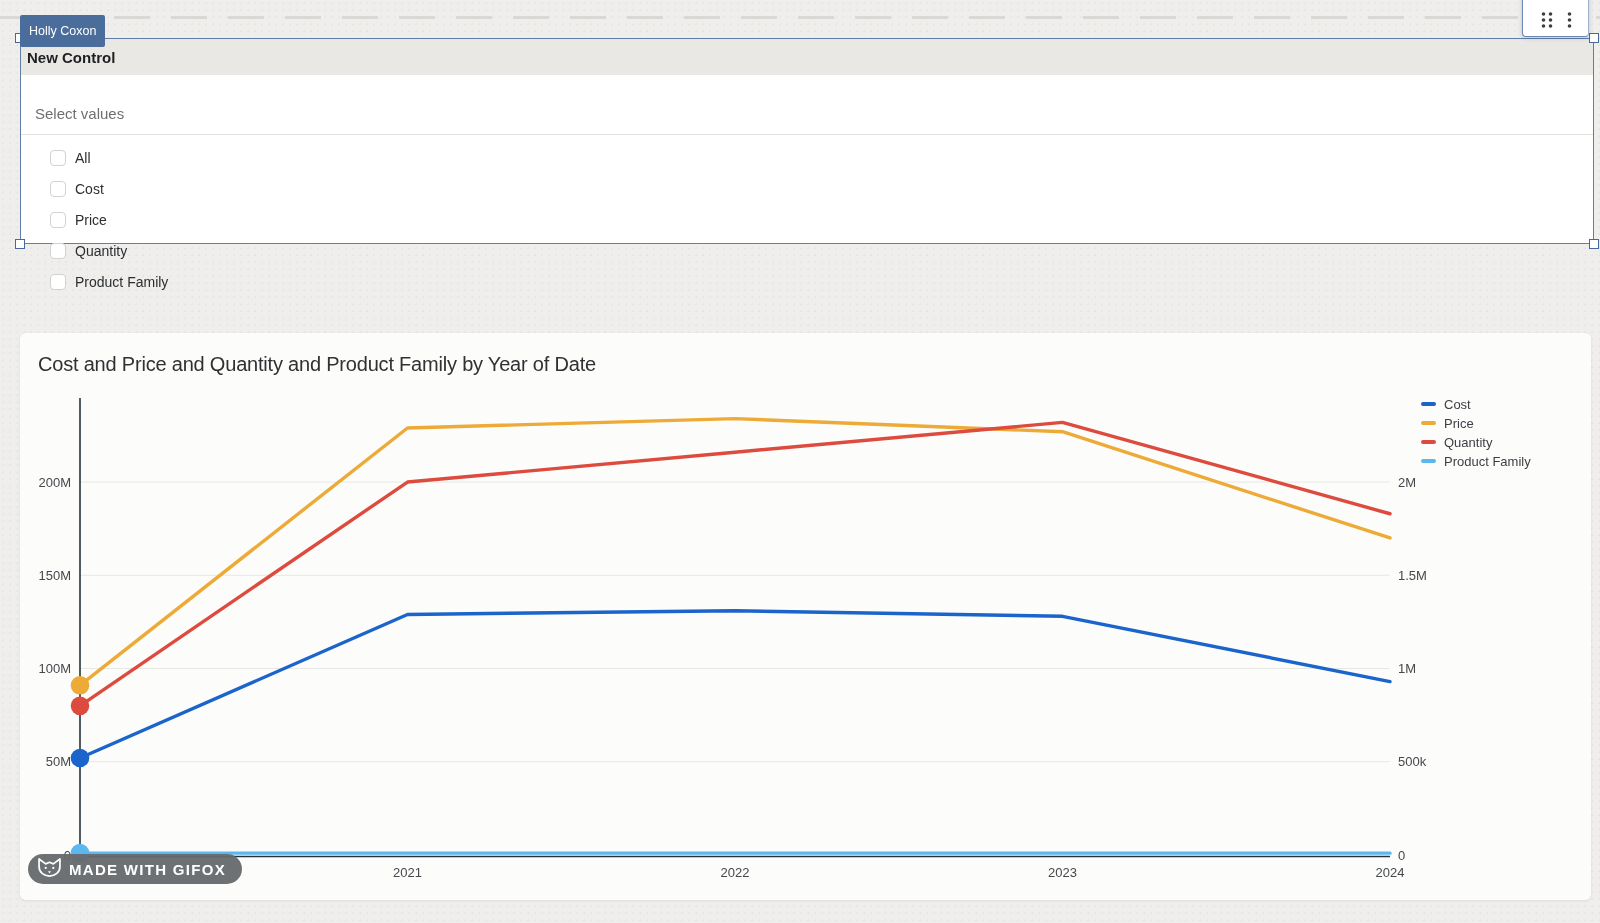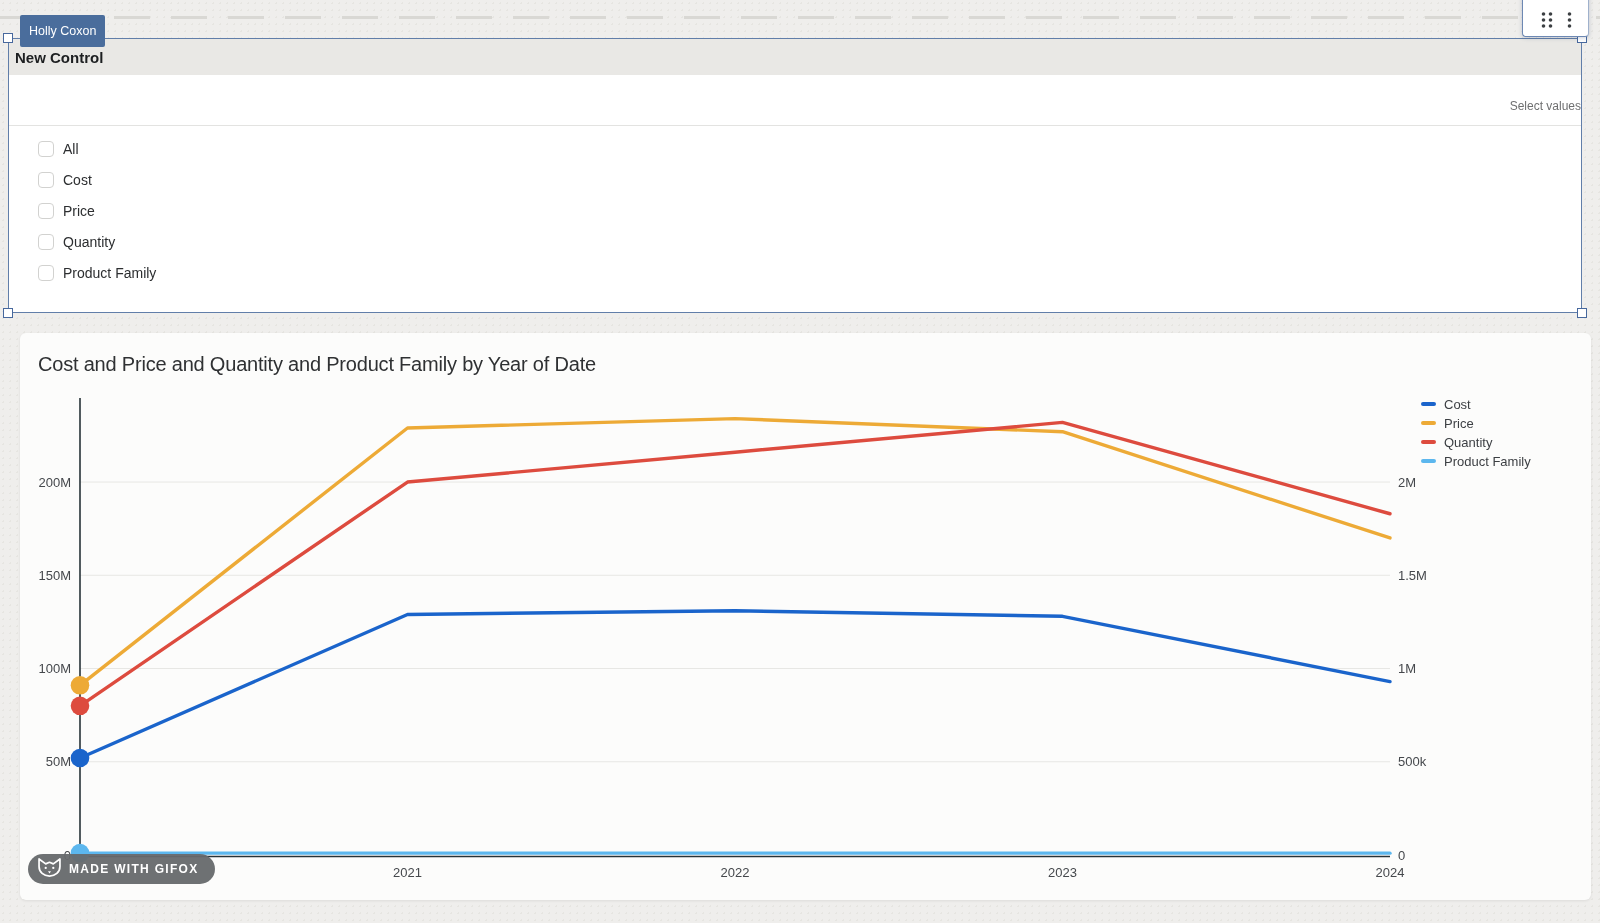--- a/index.html
+++ b/index.html
@@ -23,26 +23,26 @@
     border-radius:2px; z-index:6; }
 
   
   .el-toolbar { position:absolute; left:1522px; top:-8px; width:67px; height:45px;
     background:#fff; border:1px solid #9fb1cc; border-left-color:#6d88b3; border-bottom-color:#6d88b3;
     border-radius:4px; box-shadow:0 1px 4px rgba(50,70,110,.25);
     display:flex; align-items:flex-end; justify-content:center; gap:13px; padding-bottom:7px; z-index:7; }
   .el-toolbar svg { display:block; }
 
   
-  .control-panel { position:absolute; left:8px; top:38px; width:1574px; height:275px;
+  .control-panel { position:absolute; left:20px; top:38px; width:1574px; height:206px;
     border:1px solid #617ea9; background:#fff; z-index:4; }
   .control-header { height:36px; background:#e9e8e5; display:flex; align-items:center;
     padding-left:6px; font-size:15px; font-weight:bold; color:#1d1f21; }
-  .control-placeholder { padding:24px 0 12px 14px; font-size:12px; color:#6e6f70;
-    border-bottom:1px solid #e3e3e1;text-align:right; }
+  .control-placeholder { padding:30px 0 12px 14px; font-size:15px; color:#6e6f70;
+    border-bottom:1px solid #e3e3e1; }
   .cb-list { padding:7px 0 0 29px; }
   .cb-row { display:flex; align-items:center; height:31px; gap:9px; cursor:pointer; }
   .cb-box { width:16px; height:16px; border:1.5px solid #d2d2d0; border-radius:4px; background:#fff; }
   .cb-label { font-size:14px; color:#2c2e30; }
   .handle { position:absolute; width:10px; height:10px; background:#fff;
     border:1.5px solid #47689d; z-index:8; }
   .h-tl { left:-6px; top:-6px; } .h-tr { right:-6px; top:-6px; }
   .h-bl { left:-6px; bottom:-6px; } .h-br { right:-6px; bottom:-6px; }
 
   
@@ -54,21 +54,21 @@
   .chart-svg text.tick { font-family:"Liberation Sans", sans-serif; font-size:13px; fill:#45484c; }
   .legend { position:absolute; left:1401px; top:64px; display:flex; flex-direction:column; gap:5px; }
   .legend-row { display:flex; align-items:center; gap:8px; height:14px; cursor:pointer; }
   .legend-swatch { width:15px; height:4.5px; border-radius:2.5px; }
   .legend-label { font-size:13px; color:#3c3f43; }
 
   
   .watermark { position:absolute; left:28px; top:854px; height:30px; padding:0 16px 0 10px;
     background:rgba(102,105,107,.95); border-radius:15px; display:flex; align-items:center; gap:8px;
     z-index:9; }
-  .watermark-label { color:#fff; font-size:12px; font-weight:bold; letter-spacing:1.3px; }
+  .watermark-label { color:#fff; font-size:15px; font-weight:bold; letter-spacing:1.3px; }
 </style>
 </head>
 <body>
 
 <div class="dash-guide"></div>
 
 <div class="presence">
   <span>Holly Coxon</span>
 </div>
 

